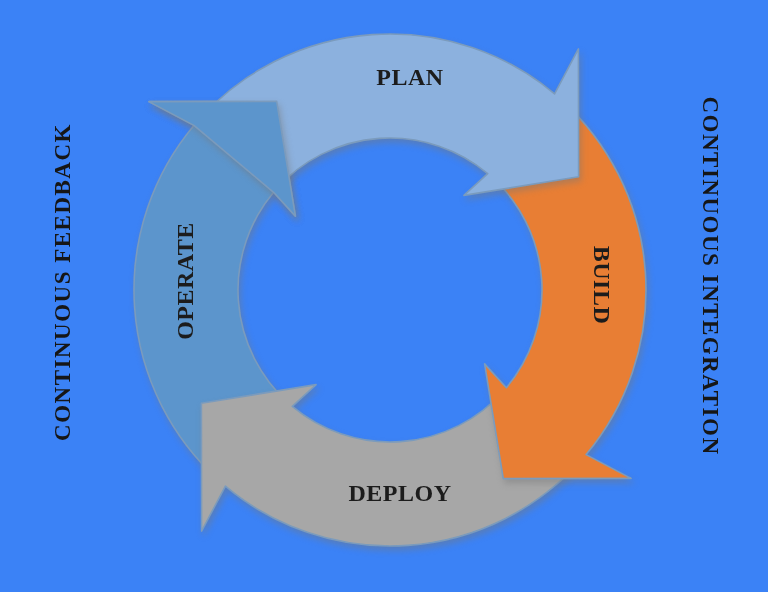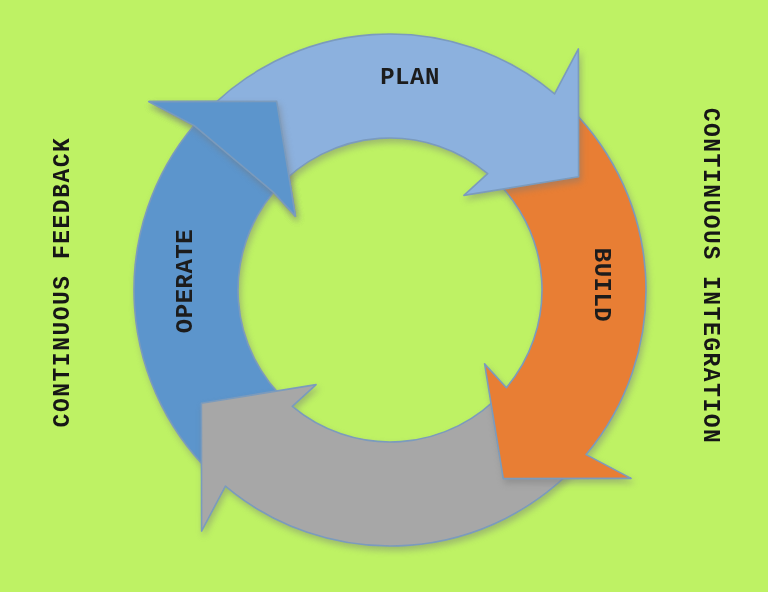--- a/index.html
+++ b/index.html
@@ -5,22 +5,22 @@
   html, body {
     margin: 0;
     padding: 0;
     background: #ffffff;
   }
   #stage {
     position: relative;
     width: 768px;
     height: 592px;
     overflow: hidden;
-    background: #bef264;
-    font-family: Liberation Mono, monospace;
+    background: #3b82f6;
+    font-family: Liberation Serif, serif;
   }
   #cycle-svg {
     position: absolute;
     left: 0;
     top: 0;
   }
   #cycle-svg path {
     filter: drop-shadow(2px 4px 3px rgba(120,120,120,0.45));
   }
   .lbl {
@@ -58,20 +58,21 @@
       <path d="M 580.2 461.3 A 256 256 0 0 1 225.4 486.1 L 201.6 531.1 L 201.4 403.3 L 316.1 384.6 L 292.3 406.4 A 152 152 0 0 0 503.0 391.7 Z" fill="#A7A7A7" stroke="#7B9BBD" stroke-width="1.6" stroke-linejoin="round"></path>
       <path d="M 561.3 99.8 A 256 256 0 0 1 586.1 454.6 L 631.1 478.4 L 503.3 478.6 L 484.6 363.9 L 506.4 387.7 A 152 152 0 0 0 491.7 177.0 Z" fill="#E87E34" stroke="#7B9BBD" stroke-width="1.6" stroke-linejoin="round"></path>
       <path d="M 199.8 118.7 A 256 256 0 0 1 554.6 93.9 L 578.4 48.9 L 578.6 176.7 L 463.9 195.4 L 487.7 173.6 A 152 152 0 0 0 277.0 188.3 Z" fill="#8CB1DE" stroke="#7B9BBD" stroke-width="1.6" stroke-linejoin="round"></path>
       <path d="M 193.9 125.4 L 148.9 101.6 L 276.7 101.4 L 295.4 216.1 L 273.6 192.3 Z" fill="#5C95CC" stroke="#7B9BBD" stroke-width="1.6" stroke-linejoin="round"></path>
     </svg>
 
   <div class="lbl lbl-plan">PLAN</div>
 
   <div class="lbl rot-cw lbl-build">BUILD</div>
 
+  <div class="lbl lbl-deploy">DEPLOY</div>
 
   <div class="lbl rot-ccw lbl-operate">OPERATE</div>
 
   <div class="lbl lbl-outer rot-ccw lbl-left">CONTINUOUS FEEDBACK</div>
 
   <div class="lbl lbl-outer rot-cw lbl-right">CONTINUOUS INTEGRATION</div>
 
 </div>
 
 </body></html>

